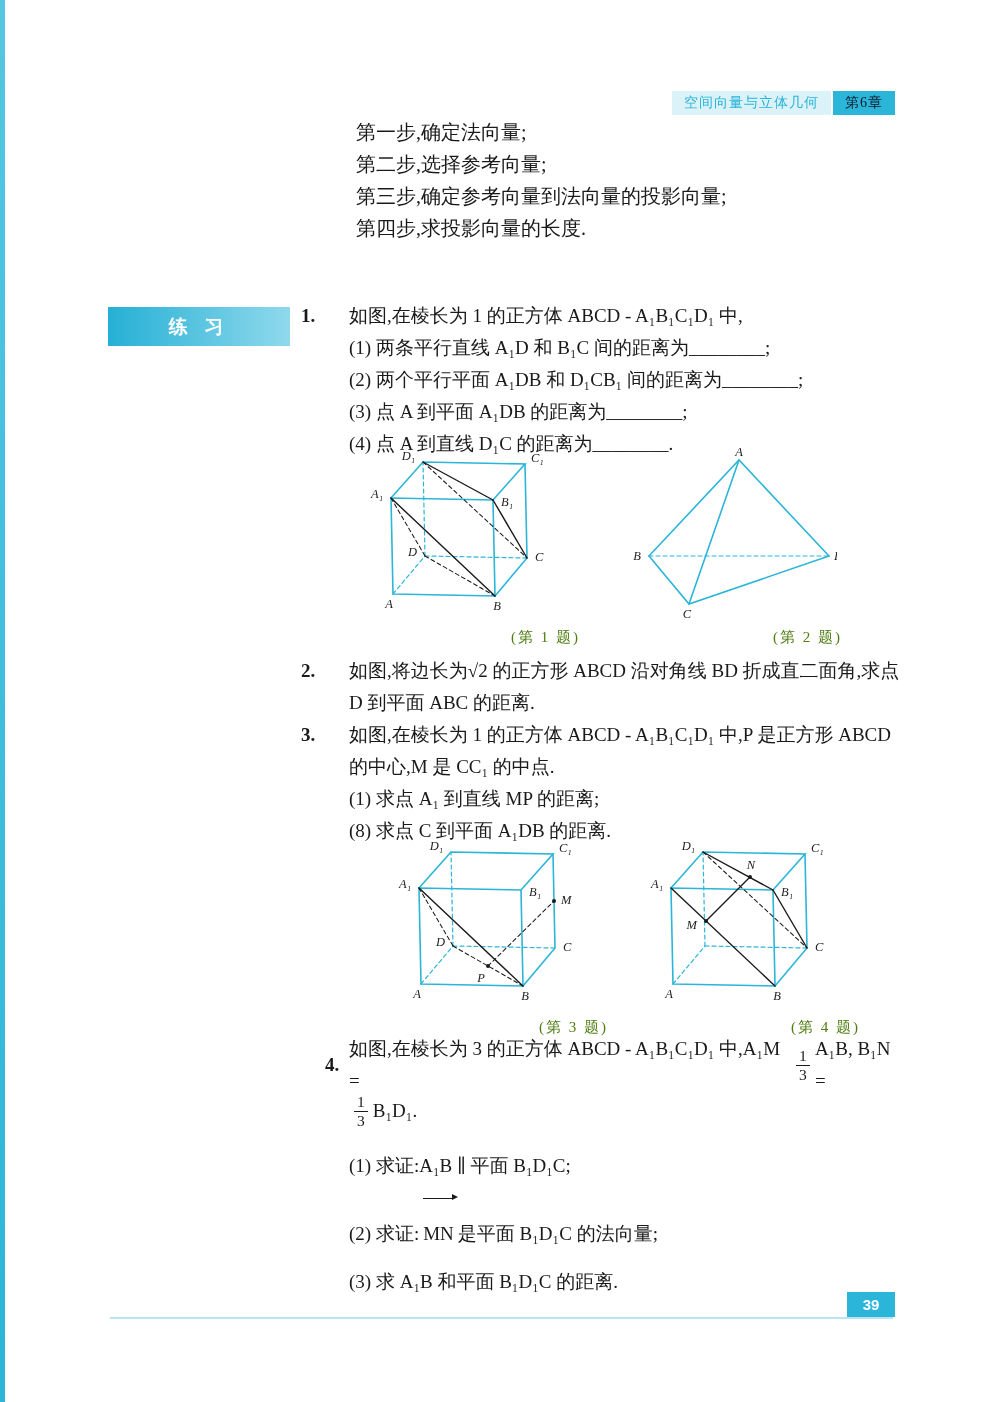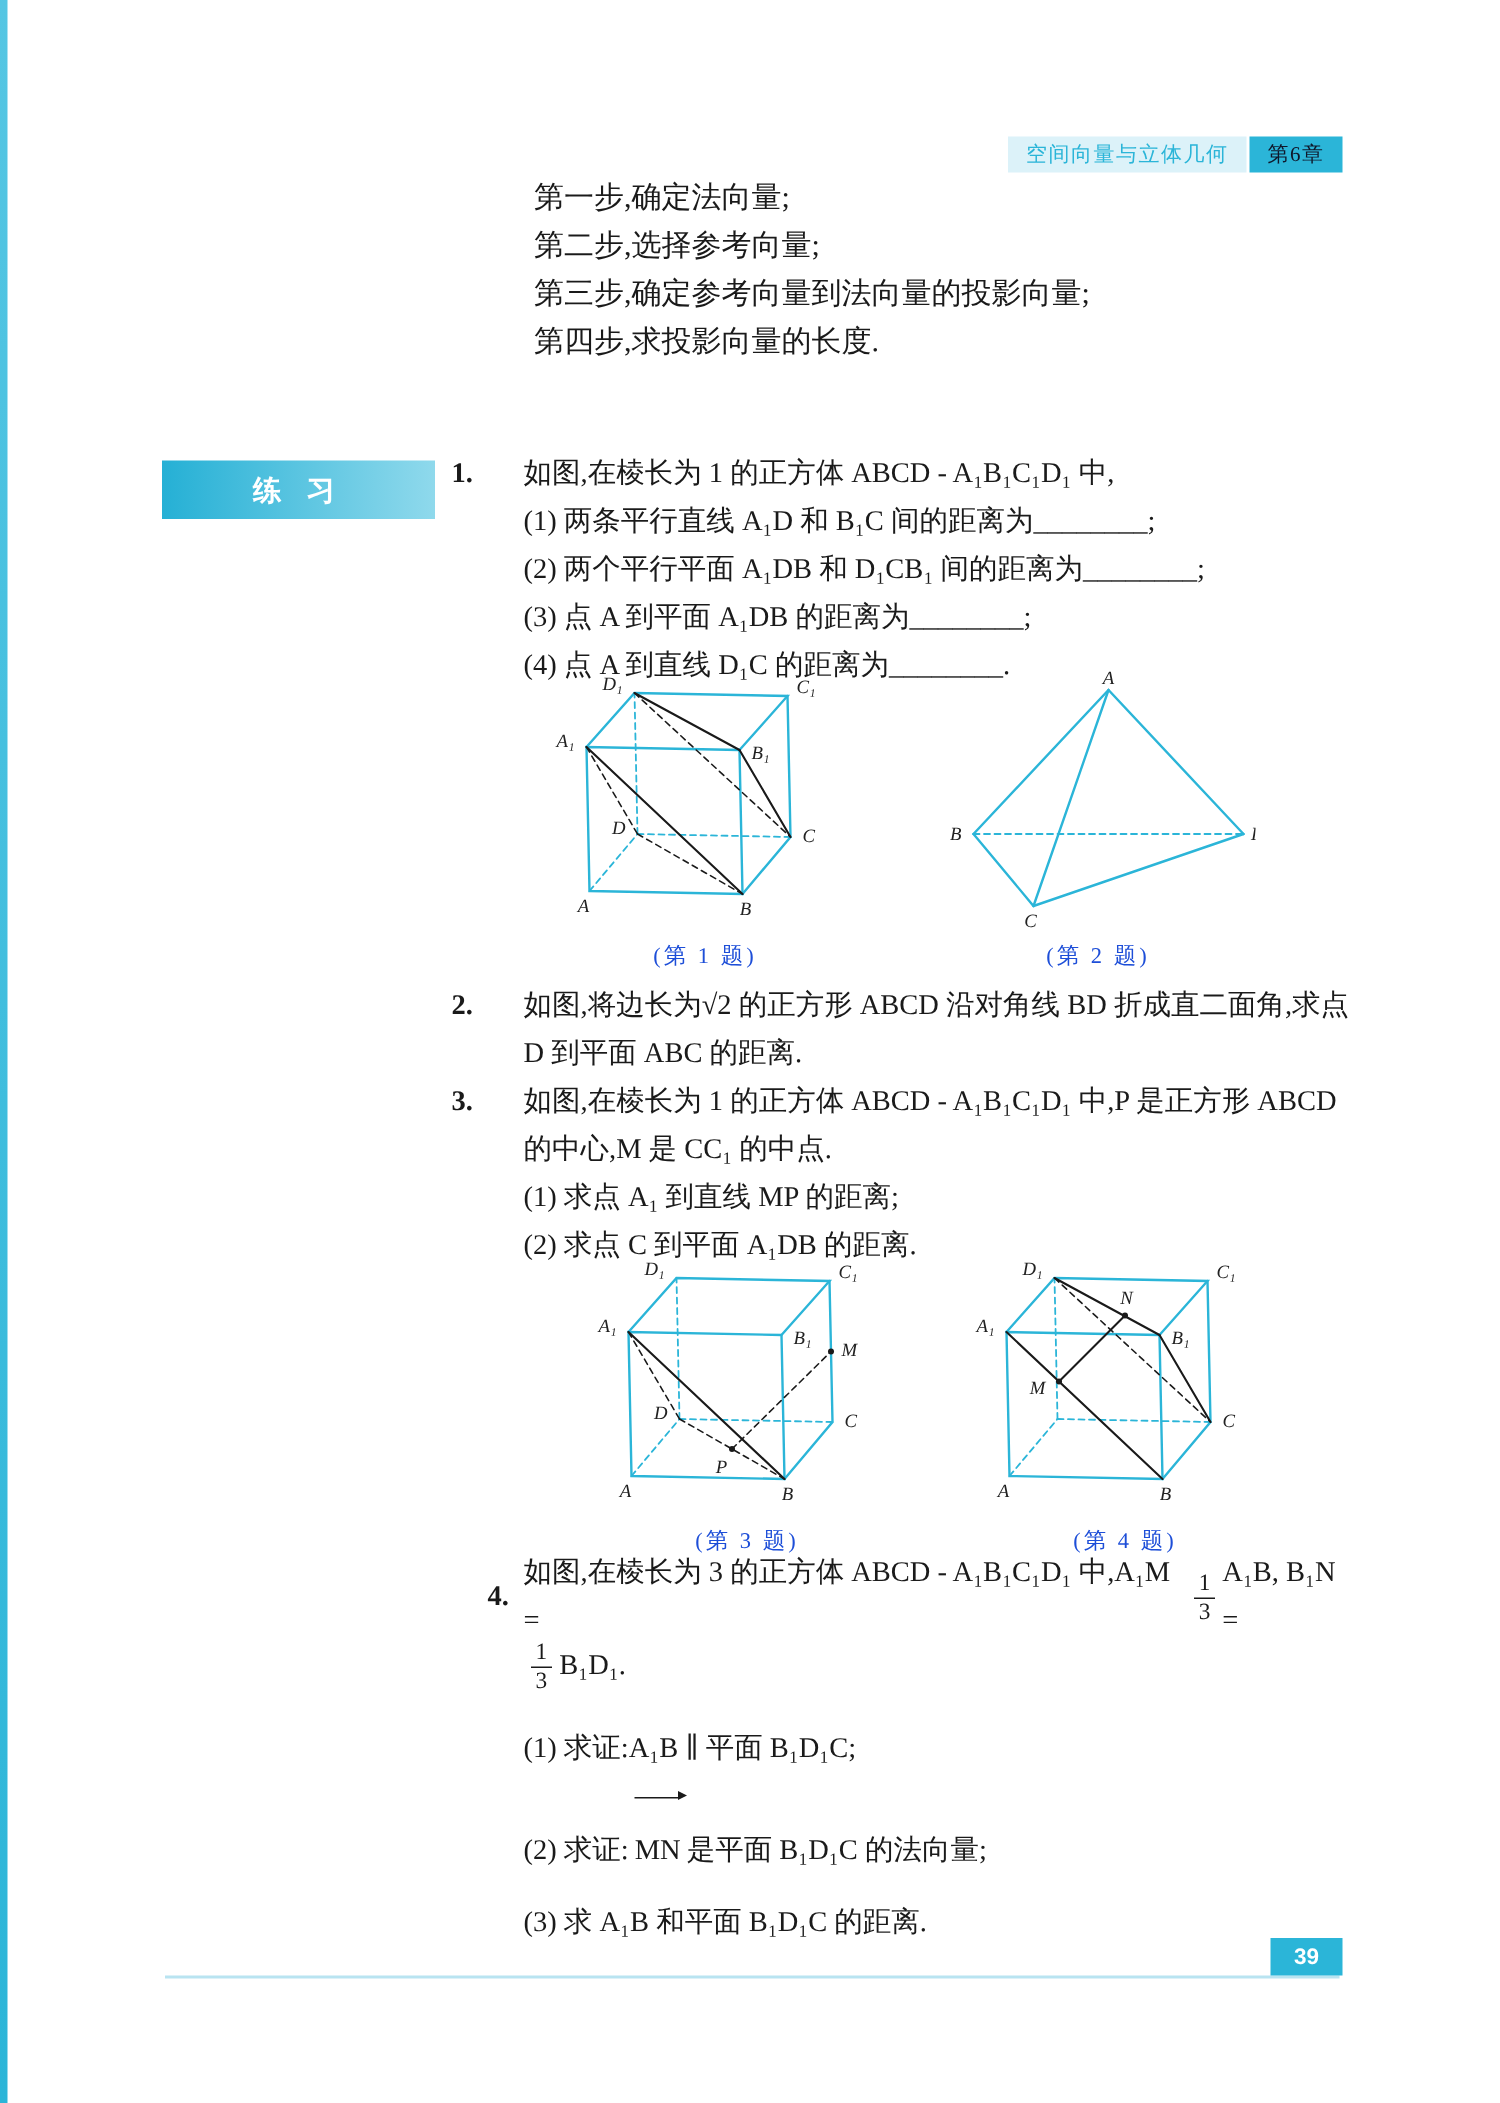--- a/index.html
+++ b/index.html
@@ -45,21 +45,21 @@
   .frac .fnum{border-bottom:1.3px solid #1a1a1a;padding:0 3px;}
   .frac .fden{padding:0 3px;}
   
   .vec{position:relative;display:inline-block;margin:16px 4px;padding-top:20px;}
   .vec::before{content:"";position:absolute;top:0;left:0;right:1px;border-top:1.3px solid #1a1a1a;}
   .vec::after{content:"";position:absolute;top:-3.6px;right:-4px;width:0;height:0;
     border-left:6px solid #1a1a1a;border-top:3.5px solid transparent;border-bottom:3.5px solid transparent;}
   
   .fig{position:absolute;width:220px;text-align:center;}
   .fig svg{display:block;margin:0 auto;}
-  .fig-caption{margin-top:7px;color:#1d4ed8;font-size:15px;letter-spacing:2px;}
+  .fig-caption{margin-top:7px;color:#4d7c0f;font-size:15px;letter-spacing:2px;text-align:right;}
   .edge{stroke:#2bb5d8;stroke-width:1.6;fill:none;stroke-linecap:round;}
   .edge.hid{stroke-dasharray:4 3;stroke-width:1.2;}
   .aux{stroke:#1a1a1a;stroke-width:1.4;fill:none;stroke-linecap:round;}
   .aux.hid{stroke-dasharray:4 3;stroke-width:1.05;}
   .vlabel{font:italic 12.5px "Liberation Serif","DejaVu Serif",serif;fill:#222;}
   .pt{fill:#1a1a1a;}
   
   .bottom-rule{position:absolute;left:110px;top:1317px;width:783px;height:2px;background:#b9e4f1;}
   .page-number{
     position:absolute;left:847px;top:1292px;width:48px;height:25px;
@@ -150,21 +150,21 @@
     <div class="fig-caption">(第 2 题)</div>
   </div>
 
   <div class="prob" style="top:655px;">
     <div class="stem"><span class="pnum">2.</span><span>如图,将边长为√2 的正方形 ABCD 沿对角线 BD 折成直二面角,求点 D 到平面 ABC 的距离.</span></div>
   </div>
 
   <div class="prob" style="top:719px;">
     <div class="stem"><span class="pnum">3.</span><span>如图,在棱长为 1 的正方体 ABCD - A₁B₁C₁D₁ 中,P 是正方形 ABCD 的中心,M 是 CC₁ 的中点.</span></div>
     <div class="prob-item">(1) 求点 A₁ 到直线 MP 的距离;</div>
-    <div class="prob-item">(2) 求点 C 到平面 A₁DB 的距离.</div>
+    <div class="prob-item">(8) 求点 C 到平面 A₁DB 的距离.</div>
   </div>
 
   <div class="fig" style="left:388px;top:836px;">
     <svg width="210" height="175" viewBox="0 0 210 175">
       <g>
         <path class="edge hid" d="M28,148 L60,110"></path>
         <path class="edge hid" d="M60,110 L162,112"></path>
         <path class="edge hid" d="M60,110 L58,16"></path>
       </g>
       <g>

